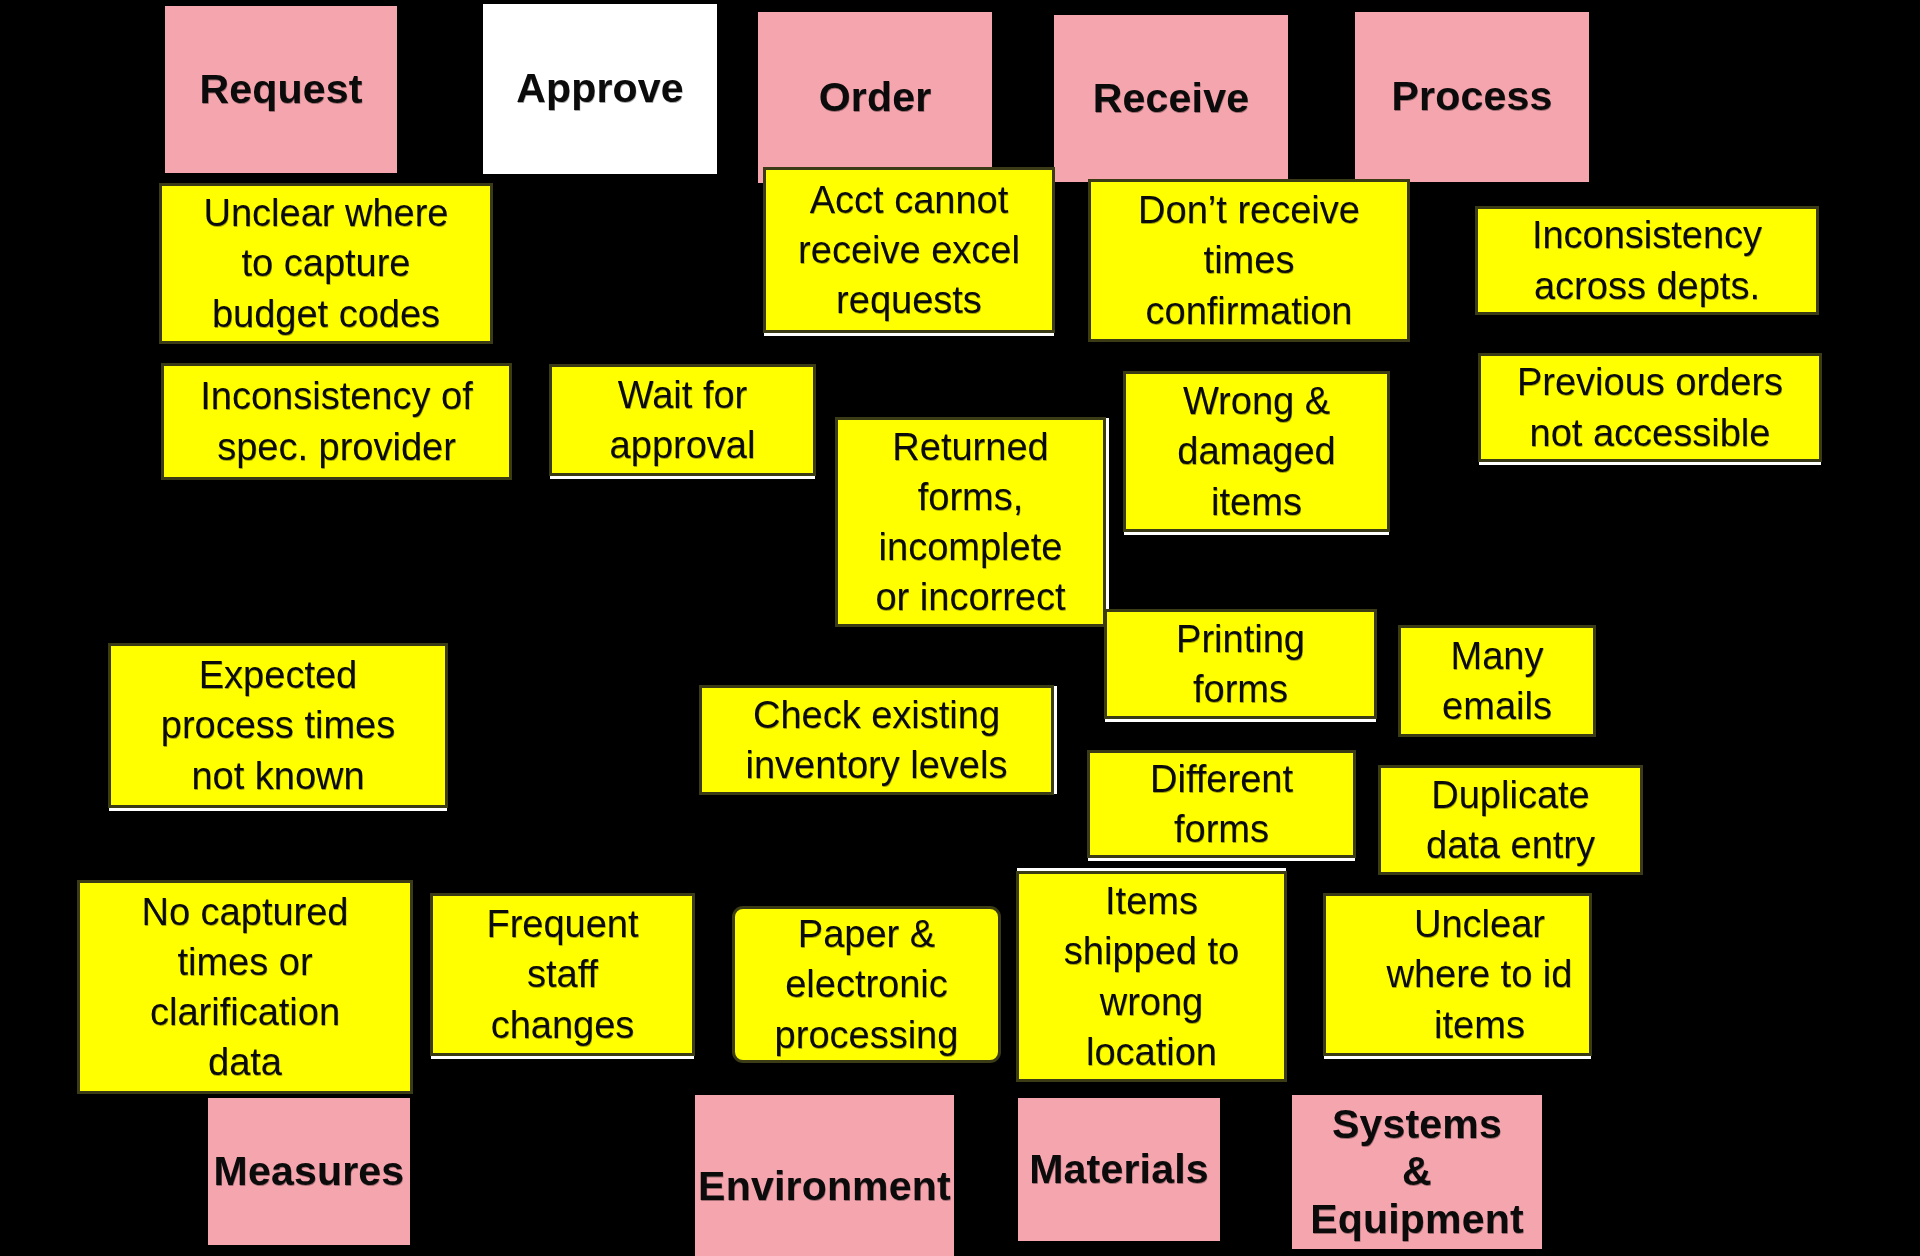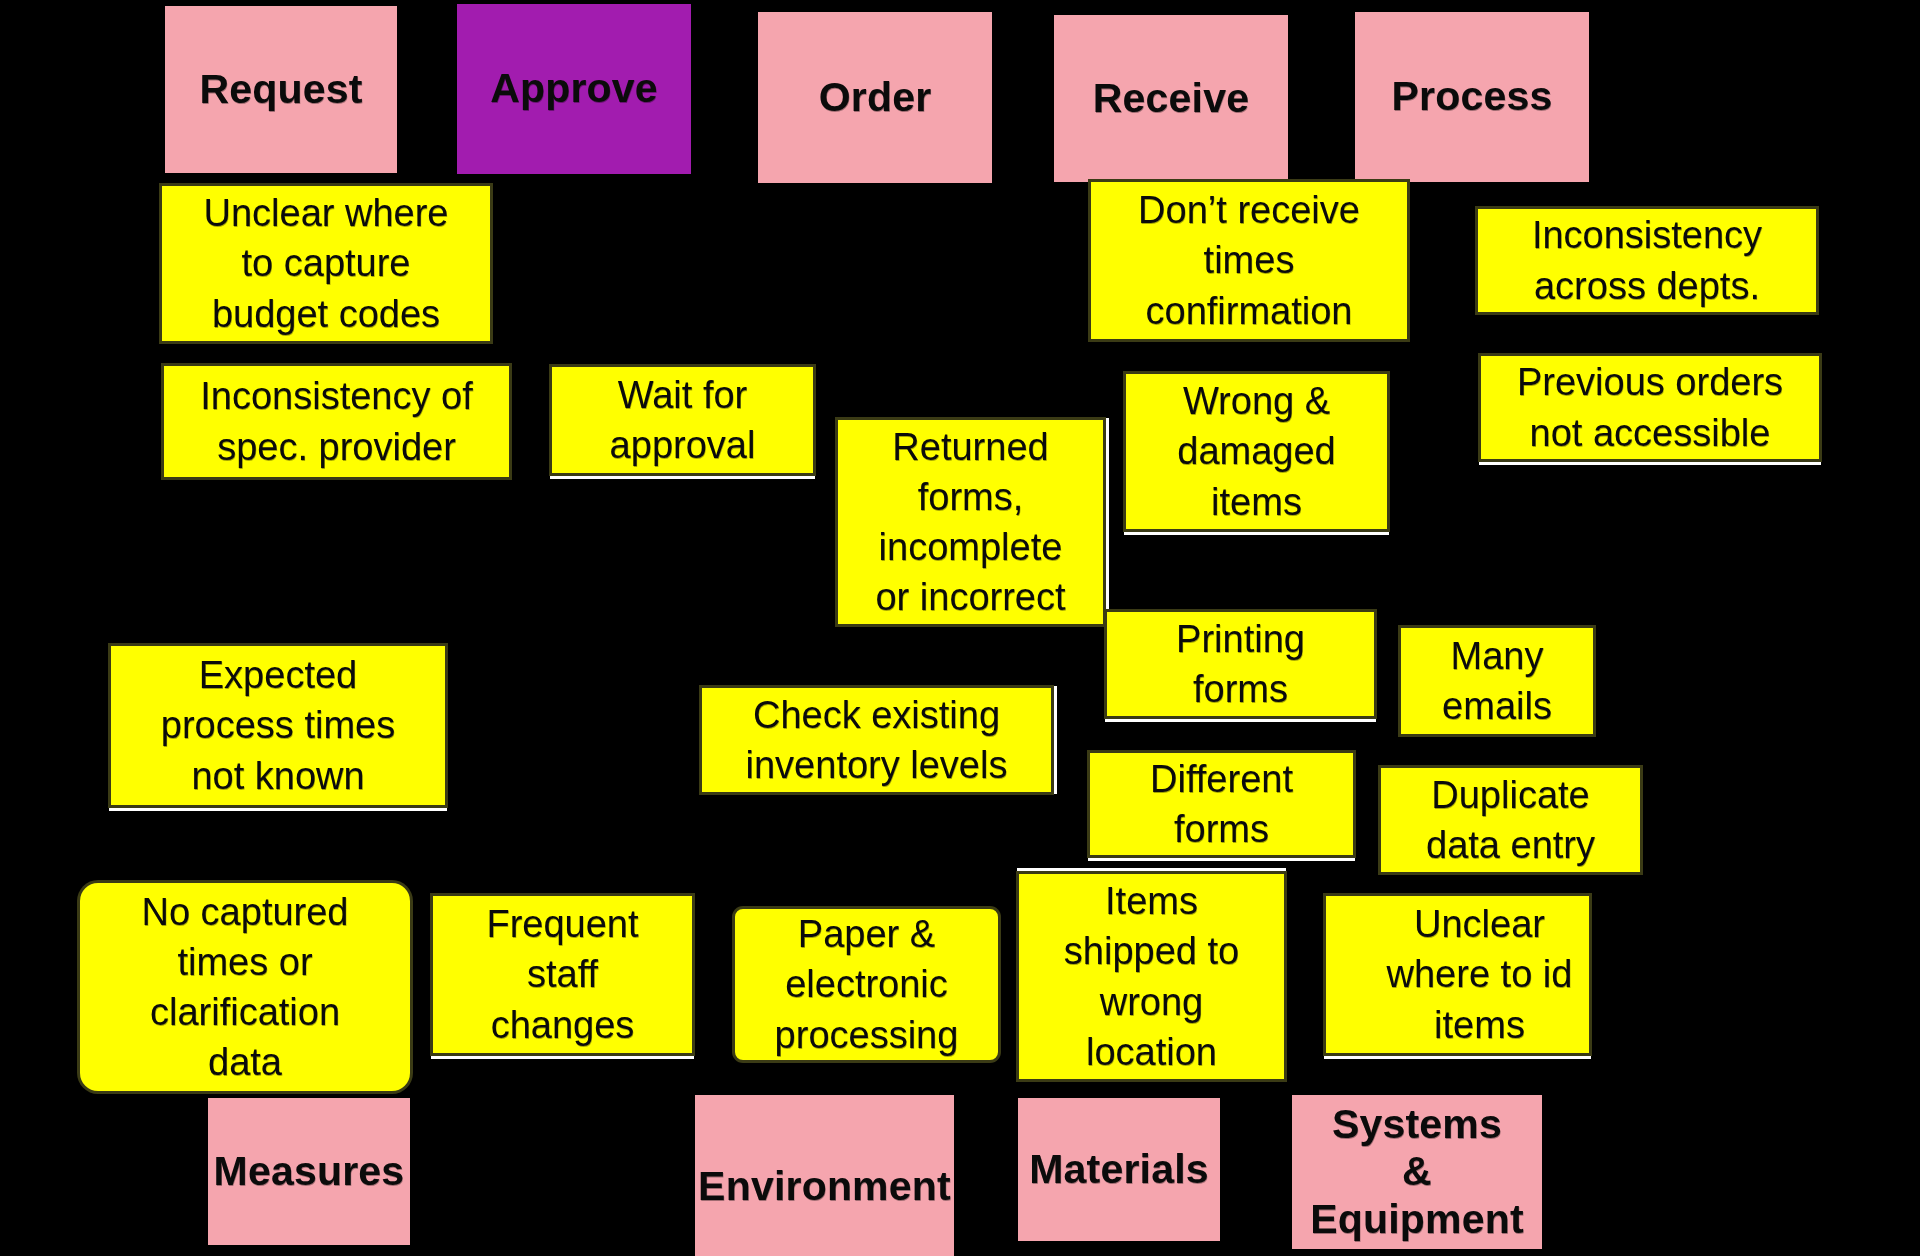--- a/index.html
+++ b/index.html
@@ -36,27 +36,30 @@
     font-size: 38px;
     line-height: 1.32;
     border: 3px solid rgba(25,25,25,0.85);
   }
 </style>
 </head>
 <body>
 
 <div class="board" style="background: rgb(0, 0, 0);">
     <div class="box header" style="left: 165px; top: 6px; width: 232px; height: 167px; background: rgb(245, 165, 174); color: rgb(11, 11, 11);">Request</div>
-    <div class="box header" style="left: 457px; top: 4px; width: 234px; height: 170px; background: #a21caf; color: rgb(11, 11, 11);">Approve</div>
+    <div class="box header" style="left: 483px; top: 4px; width: 234px; height: 170px; background: #ffffff; color: rgb(11, 11, 11);">Approve</div>
     <div class="box header" style="left: 758px; top: 12px; width: 234px; height: 171px; background: rgb(245, 165, 174); color: rgb(11, 11, 11);">Order</div>
     <div class="box header" style="left: 1054px; top: 15px; width: 234px; height: 167px; background: rgb(245, 165, 174); color: rgb(11, 11, 11);">Receive</div>
     <div class="box header" style="left: 1355px; top: 12px; width: 234px; height: 170px; background: rgb(245, 165, 174); color: rgb(11, 11, 11);">Process</div>
     <div class="box note" style="left: 159px; top: 183px; width: 334px; height: 161px; background: rgb(255, 255, 0); color: rgb(11, 11, 11);">Unclear where
 to capture
 budget codes</div>
+    <div class="box note" style="left: 763px; top: 167px; width: 292px; height: 166px; background: rgb(255, 255, 0); color: rgb(11, 11, 11); box-shadow: rgb(255, 255, 255) 0px 4px 0px -1px;">Acct cannot
+receive excel
+requests</div>
     <div class="box note" style="left: 1088px; top: 179px; width: 322px; height: 163px; background: rgb(255, 255, 0); color: rgb(11, 11, 11);">Don’t receive
 times
 confirmation</div>
     <div class="box note" style="left: 1475px; top: 206px; width: 344px; height: 109px; background: rgb(255, 255, 0); color: rgb(11, 11, 11);">Inconsistency
 across depts.</div>
     <div class="box note" style="left: 161px; top: 363px; width: 351px; height: 117px; background: rgb(255, 255, 0); color: rgb(11, 11, 11);">Inconsistency of
 spec. provider</div>
     <div class="box note" style="left: 549px; top: 364px; width: 267px; height: 112px; background: rgb(255, 255, 0); color: rgb(11, 11, 11); box-shadow: rgb(255, 255, 255) 0px 4px 0px -1px;">Wait for
 approval</div>
     <div class="box note" style="left: 835px; top: 417px; width: 271px; height: 210px; background: rgb(255, 255, 0); color: rgb(11, 11, 11); box-shadow: rgb(255, 255, 255) 4px 0px 0px -1px;">Returned
@@ -74,21 +77,21 @@
     <div class="box note" style="left: 699px; top: 685px; width: 355px; height: 110px; background: rgb(255, 255, 0); color: rgb(11, 11, 11); box-shadow: rgb(255, 255, 255) 4px 0px 0px -1px;">Check existing
 inventory levels</div>
     <div class="box note" style="left: 1104px; top: 609px; width: 273px; height: 110px; background: rgb(255, 255, 0); color: rgb(11, 11, 11); box-shadow: rgb(255, 255, 255) 0px 4px 0px -1px;">Printing
 forms</div>
     <div class="box note" style="left: 1398px; top: 625px; width: 198px; height: 112px; background: rgb(255, 255, 0); color: rgb(11, 11, 11);">Many
 emails</div>
     <div class="box note" style="left: 1087px; top: 750px; width: 269px; height: 108px; background: rgb(255, 255, 0); color: rgb(11, 11, 11); box-shadow: rgb(255, 255, 255) 0px 4px 0px -1px;">Different
 forms</div>
     <div class="box note" style="left: 1378px; top: 765px; width: 265px; height: 110px; background: rgb(255, 255, 0); color: rgb(11, 11, 11);">Duplicate
 data entry</div>
-    <div class="box note" style="left: 77px; top: 880px; width: 336px; height: 214px; background: rgb(255, 255, 0); color: rgb(11, 11, 11); border-radius: 21px;">No captured
+    <div class="box note" style="left: 77px; top: 880px; width: 336px; height: 214px; background: rgb(255, 255, 0); color: rgb(11, 11, 11);">No captured
 times or
 clarification
 data</div>
     <div class="box note" style="left: 430px; top: 893px; width: 265px; height: 163px; background: rgb(255, 255, 0); color: rgb(11, 11, 11); box-shadow: rgb(255, 255, 255) 0px 4px 0px -1px;">Frequent
 staff
 changes</div>
     <div class="box note" style="left: 732px; top: 906px; width: 269px; height: 157px; background: rgb(255, 255, 0); color: rgb(11, 11, 11); border-radius: 11px;">Paper &amp;
 electronic
 processing</div>
     <div class="box note" style="left: 1016px; top: 871px; width: 271px; height: 211px; background: rgb(255, 255, 0); color: rgb(11, 11, 11); box-shadow: rgb(255, 255, 255) 0px -4px 0px -1px;">Items

